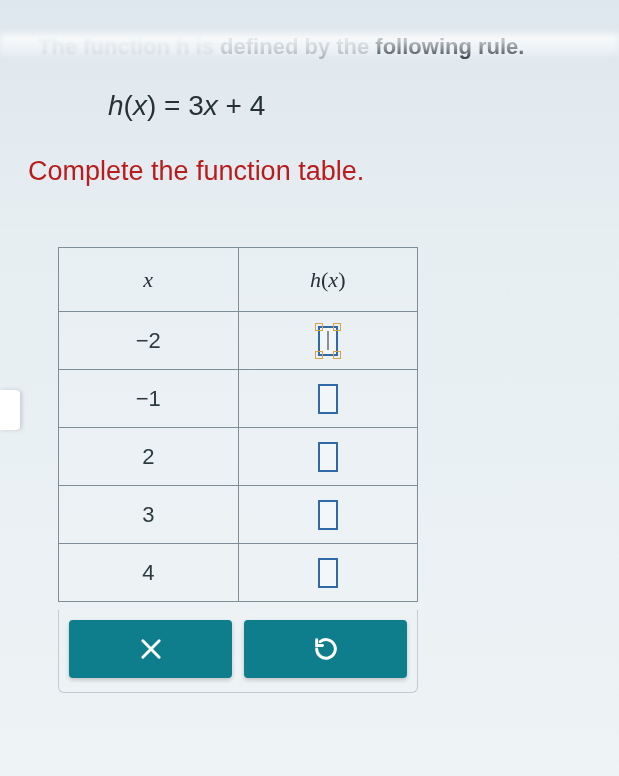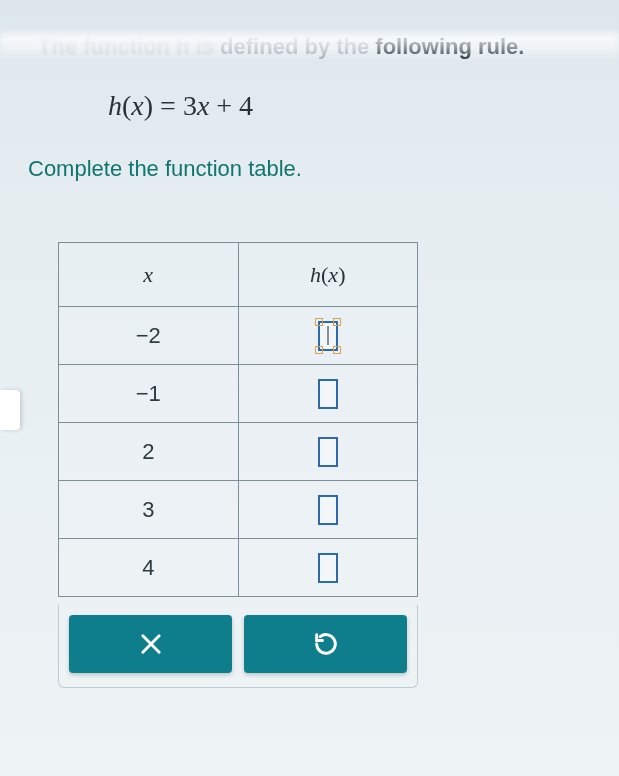--- a/index.html
+++ b/index.html
@@ -36,31 +36,31 @@
     color: rgba(56,73,83,0.15);
     filter: blur(1px);
   }
   .prompt-line .faded-mid {
     color: rgba(56,73,83,0.35);
   }
   .prompt-line .clear {
     color: #2c3b44;
   }
   .func-def {
-    font-family: Liberation Serif, serif;
+    font-family: Liberation Sans, sans-serif;
     font-style: italic;
     font-size: 28px;
     color: #263238;
     margin-left: 80px;
     margin-bottom: 34px;
   }
   .func-def .paren { font-style: normal; }
   .instruction {
-    font-size: 22px;
-    color: #0f766e;
+    font-size: 27px;
+    color: #b91c1c;
     margin-bottom: 60px;
   }
   .table-wrap {
     margin-left: 30px;
     width: 360px;
   }
   table.func {
     border-collapse: collapse;
     width: 100%;
     background: rgba(255,255,255,0.1);

